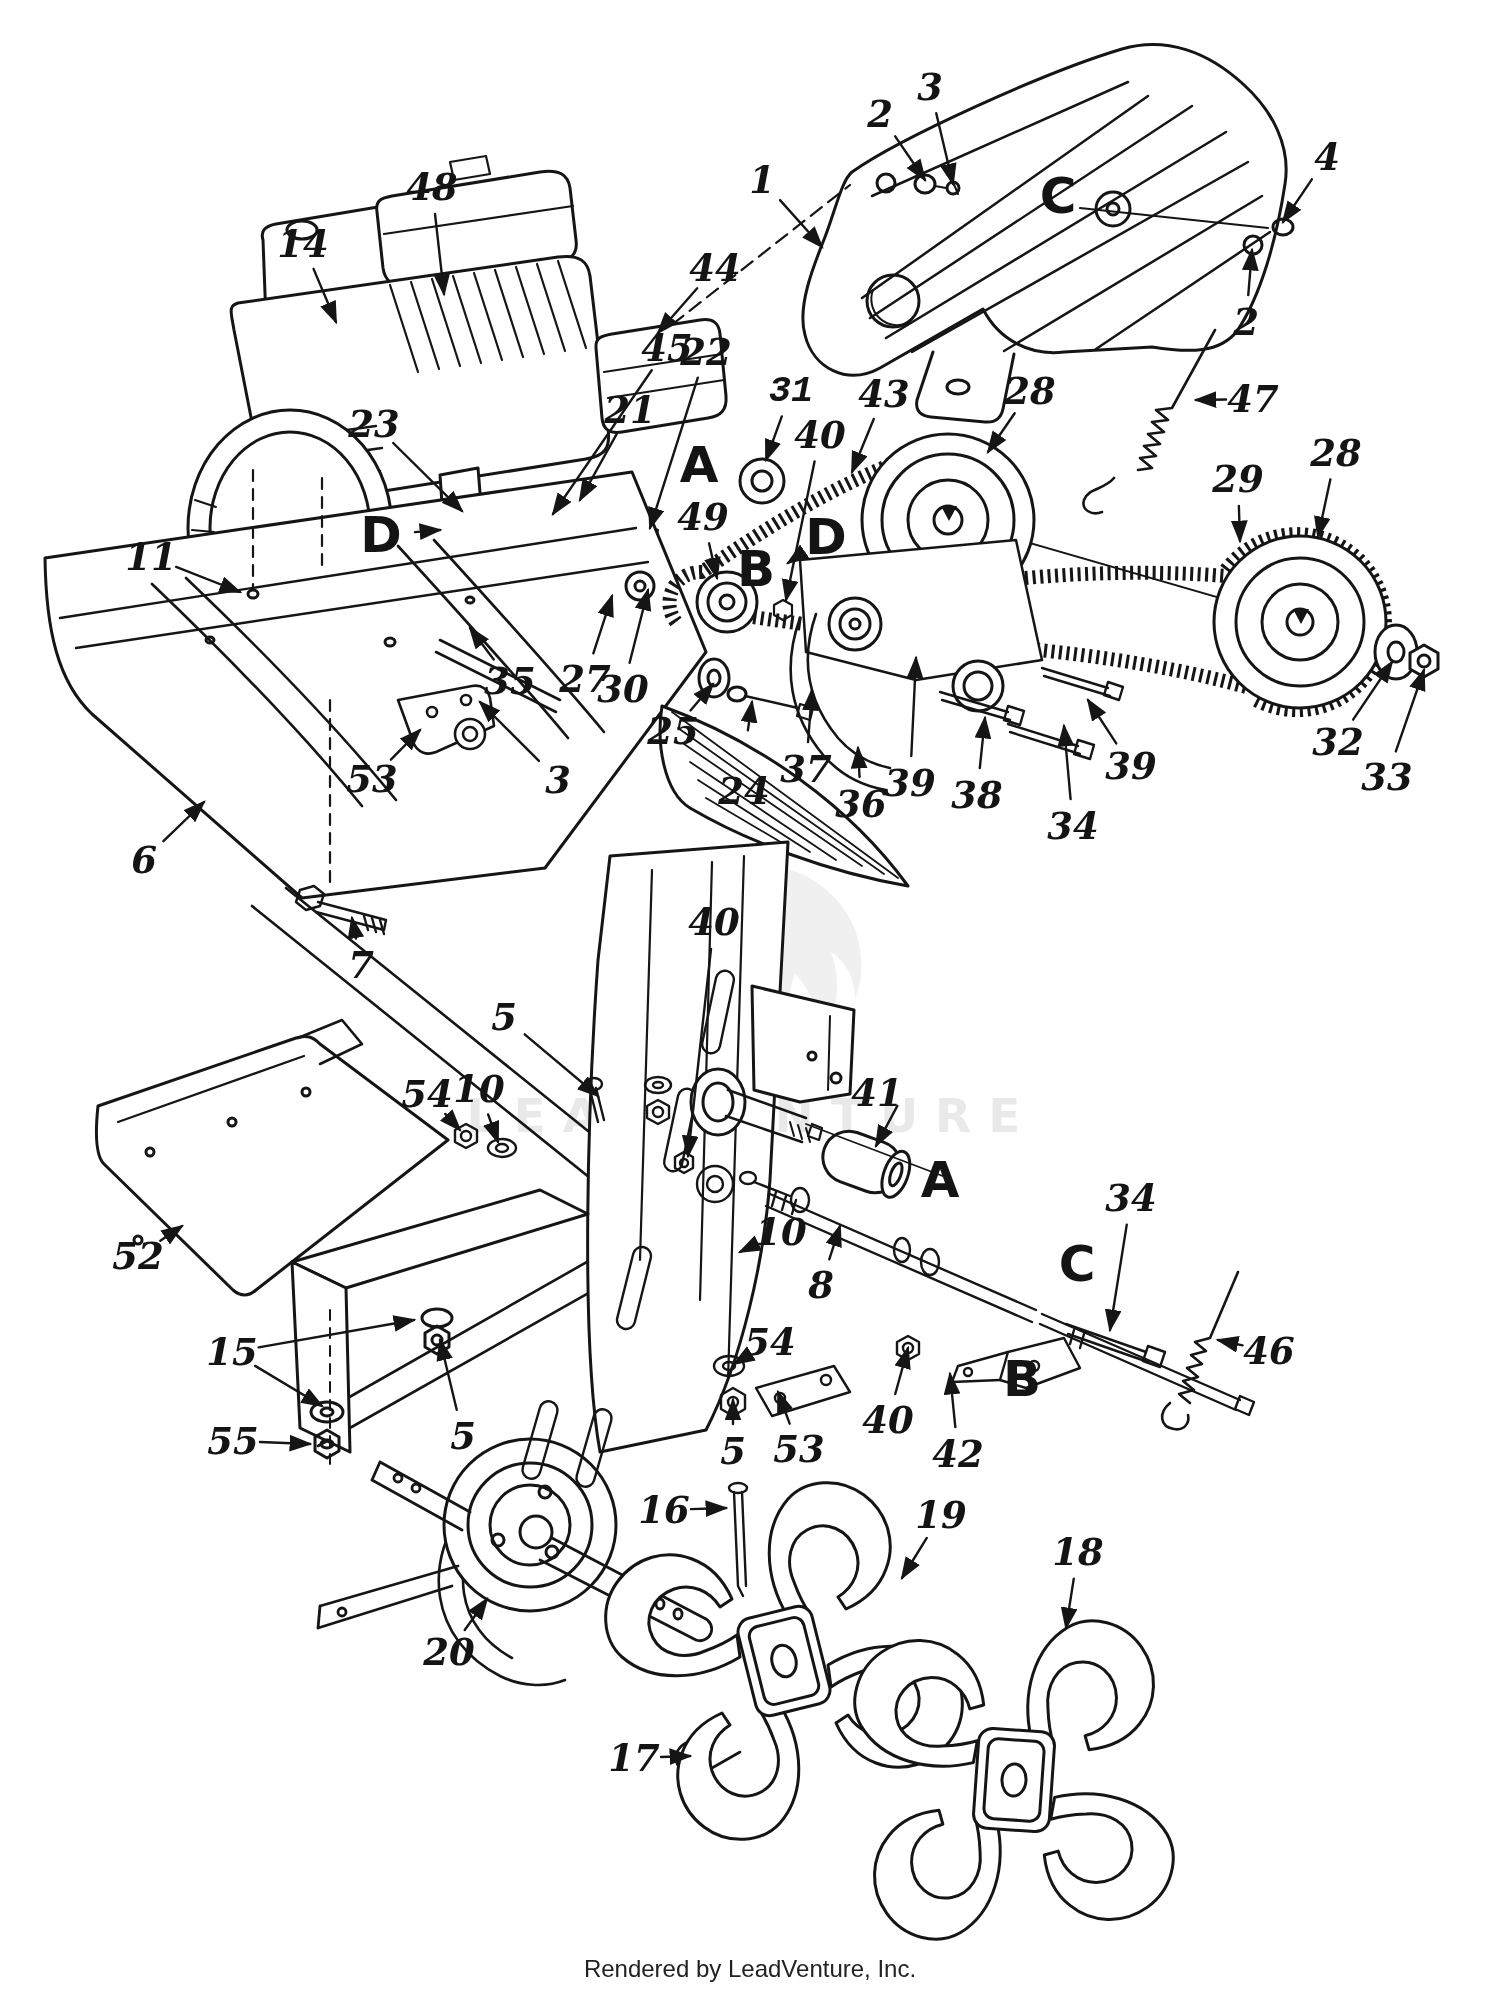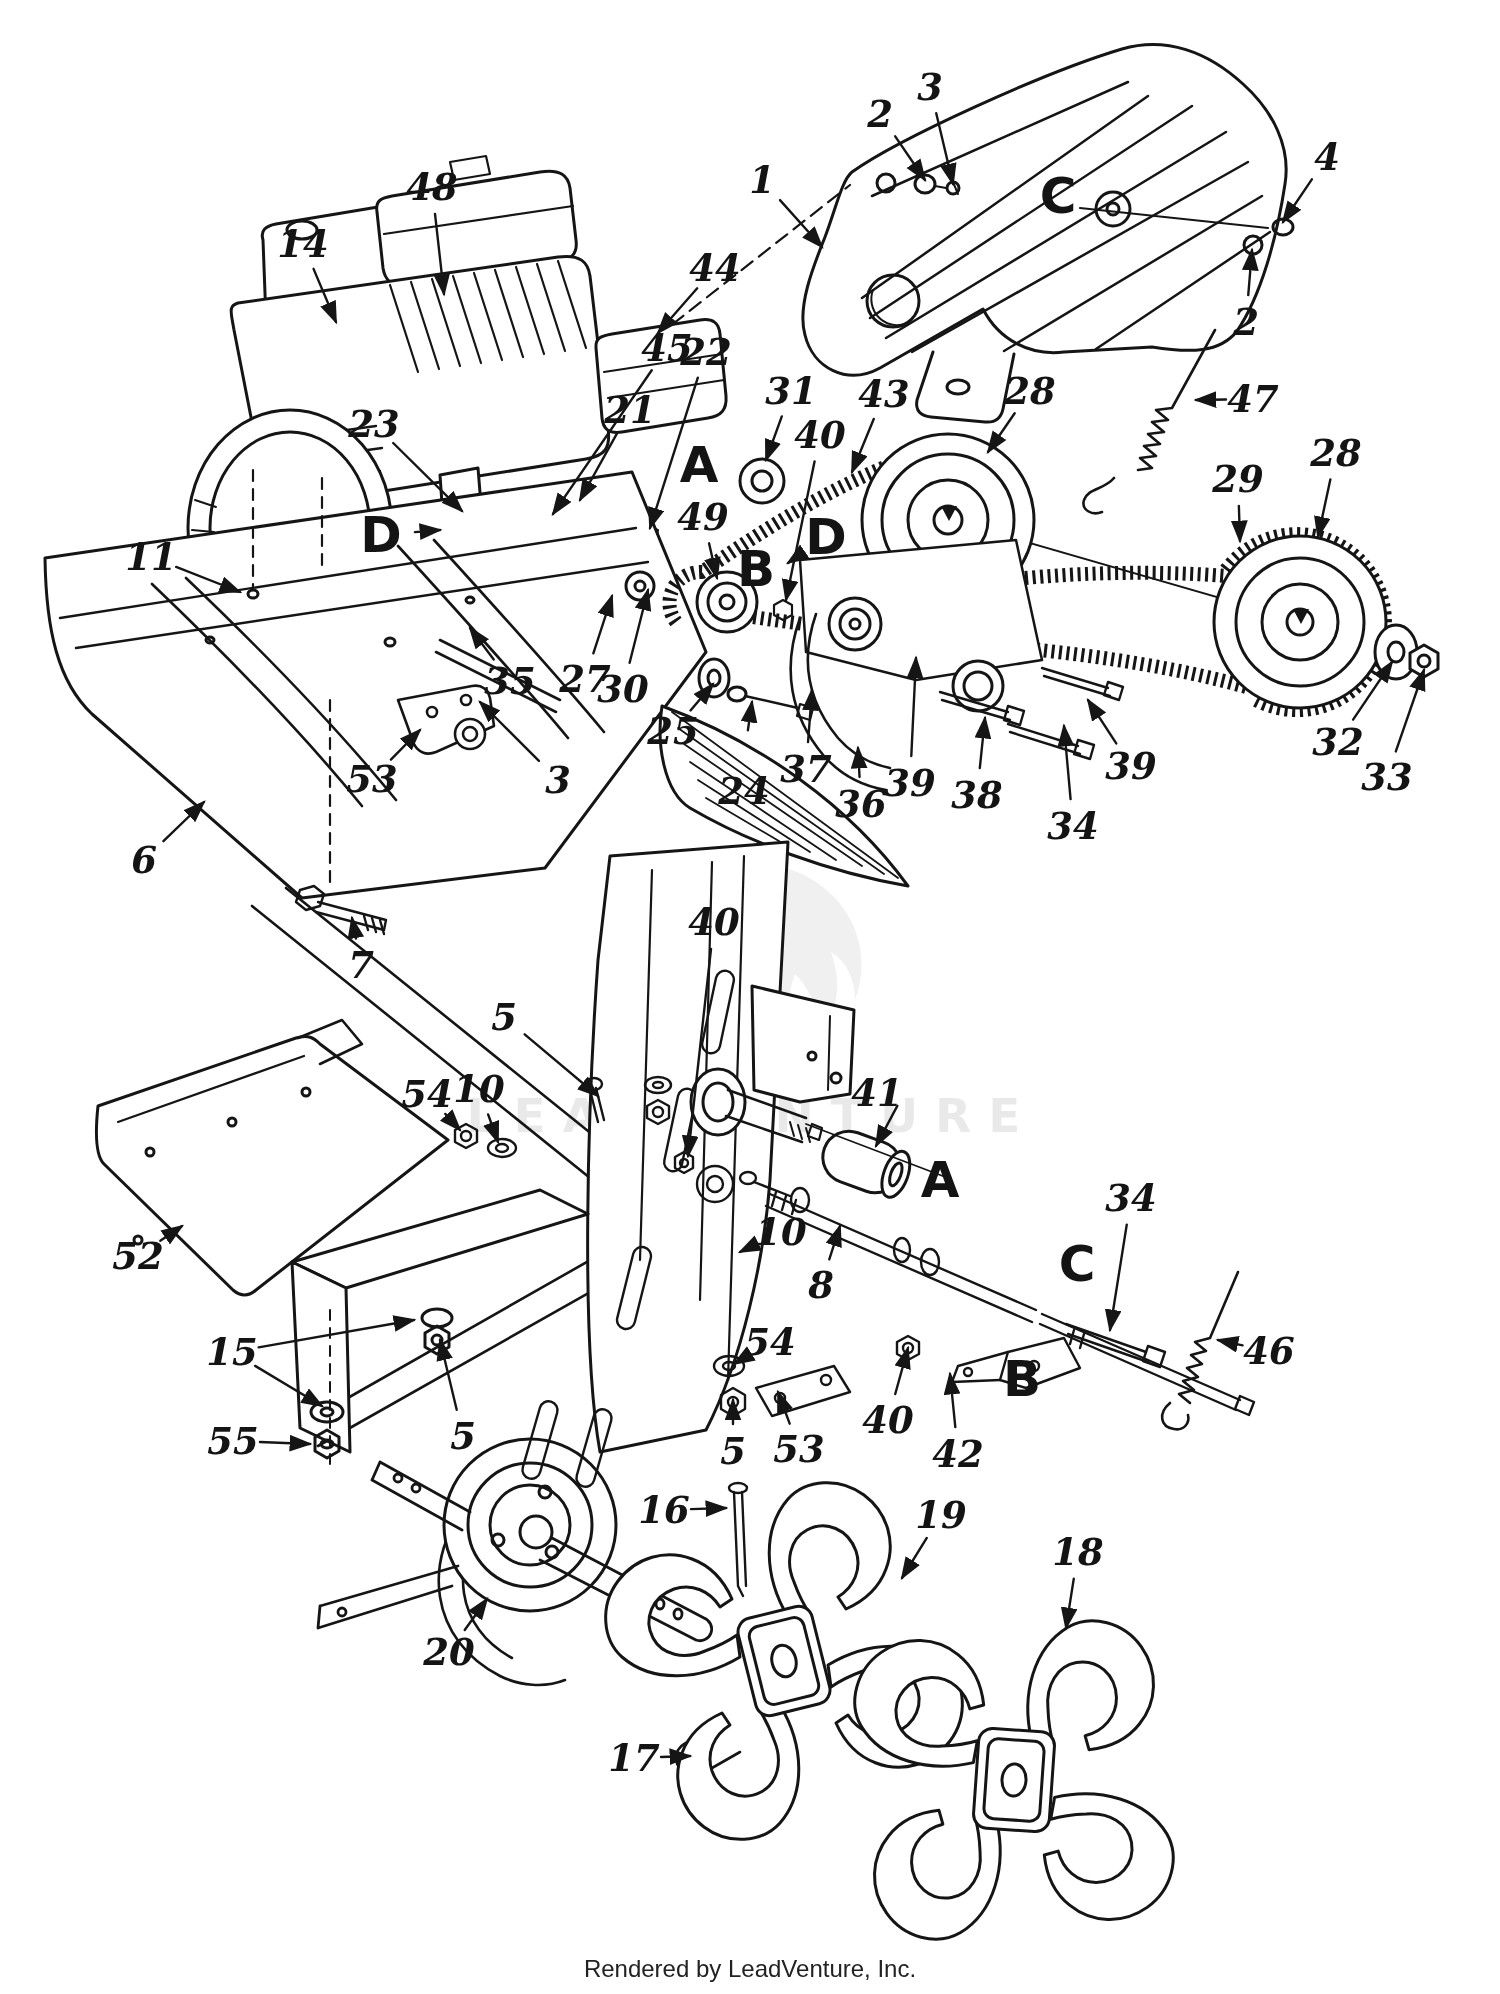--- a/index.html
+++ b/index.html
@@ -439,21 +439,21 @@
       <div class="callout" style="left: 880px; top: 114px;">2</div>
       <div class="callout" style="left: 930px; top: 87px;">3</div>
       <div class="callout sec" style="left: 1058px; top: 196px;">C</div>
       <div class="callout" style="left: 1327px; top: 157px;">4</div>
       <div class="callout" style="left: 1246px; top: 322px;">2</div>
       <div class="callout" style="left: 715px; top: 268px;">44</div>
       <div class="callout" style="left: 667px; top: 348px;">45</div>
       <div class="callout" style="left: 706px; top: 352px;">22</div>
       <div class="callout" style="left: 374px; top: 424px;">23</div>
       <div class="callout" style="left: 630px; top: 410px;">21</div>
-      <div class="callout" style="left: 791px; top: 391px;">31</div>
+      <div class="callout" style="left: 791px; top: 391px; font-family: Liberation Mono, monospace;">31</div>
       <div class="callout" style="left: 884px; top: 394px;">43</div>
       <div class="callout" style="left: 1030px; top: 391px;">28</div>
       <div class="callout" style="left: 1253px; top: 399px; text-align: right;">47</div>
       <div class="callout" style="left: 1238px; top: 479px;">29</div>
       <div class="callout" style="left: 1336px; top: 453px;">28</div>
       <div class="callout sec" style="left: 699px; top: 465px;">A</div>
       <div class="callout" style="left: 820px; top: 435px;">40</div>
       <div class="callout" style="left: 703px; top: 517px;">49</div>
       <div class="callout sec" style="left: 756px; top: 569px;">B</div>
       <div class="callout sec" style="left: 826px; top: 537px;">D</div>

